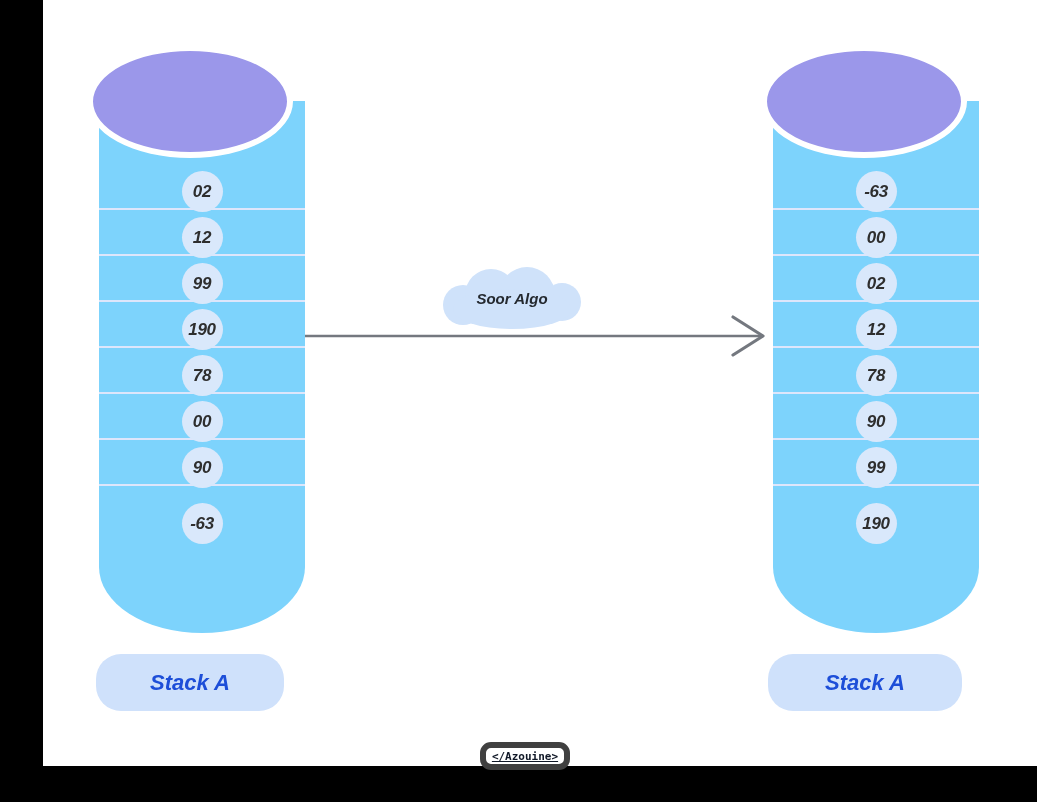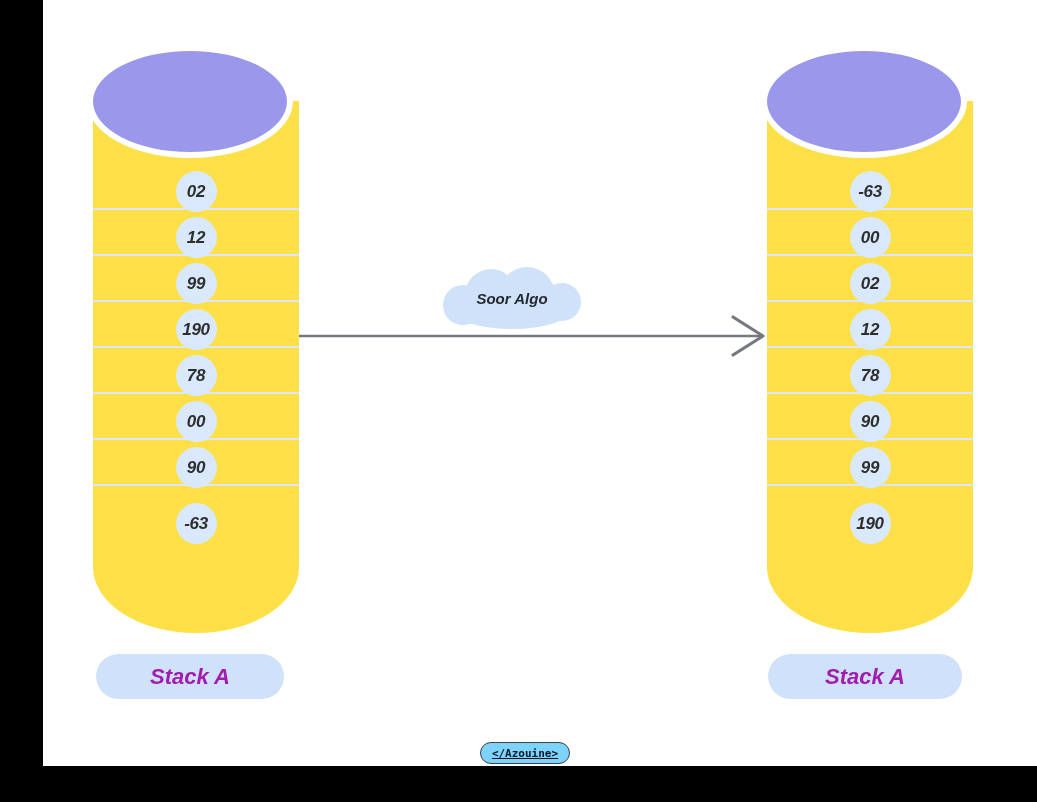--- a/index.html
+++ b/index.html
@@ -10,63 +10,63 @@
 
   
   .cylinder { position:absolute; top:45px; width:206px; height:588px; }
   .cyl-left  { left:87px; }
   .cyl-right { left:761px; }
   .cyl-top {
     position:absolute; left:0; top:0; width:206px; height:113px;
     background:#9b97ea; border:6px solid #ffffff; border-radius:50%; z-index:3;
   }
   .cyl-body {
-    position:absolute; left:6px; top:56px; width:206px; height:532px;
-    background:#fde047; z-index:1; overflow:hidden;
+    position:absolute; left:12px; top:56px; width:206px; height:532px;
+    background:#7dd3fc; z-index:1; overflow:hidden;
     border-radius:0 0 50% 50% / 0 0 66px 66px;
   }
   .cell { display:flex; justify-content:center; align-items:flex-end;
           border-bottom:2px solid #dde6fb; }
   .cell-first { height:109px; }
   .cell-mid   { height:46px; }
   .cell-last  { height:63px; border-bottom:none; }
   .chip {
     position:relative; z-index:2; width:41px; height:41px; border-radius:50%;
     background:#d9e8fb; display:flex; align-items:center; justify-content:center;
     font-style:italic; font-weight:bold; font-size:17px; color:#2e2e2e;
     margin-bottom:-4px; letter-spacing:-0.3px;
   }
   .cell-last .chip { margin-bottom:5px; }
 
   .stack-label {
-    position:absolute; height:45px; border-radius:25px; background:#cfe1fb;
+    position:absolute; height:57px; border-radius:25px; background:#cfe1fb;
     display:flex; align-items:center; justify-content:center;
-    font-style:italic; font-weight:bold; font-size:22px; color:#a21caf;
+    font-style:italic; font-weight:bold; font-size:22px; color:#1d4ed8;
   }
   .label-left  { left:96px;  top:654px; width:188px; }
   .label-right { left:768px; top:654px; width:194px; }
 
   
   .cloud { position:absolute; left:443px; top:267px; width:138px; height:62px; }
   .cloud .puff { position:absolute; background:#cfe2fa; border-radius:50%; }
   .puff1 { left:0;    top:18px; width:40px; height:40px; }
   .puff2 { left:22px; top:2px;  width:52px; height:52px; }
   .puff3 { left:56px; top:0;    width:56px; height:56px; }
   .puff4 { left:100px;top:16px; width:38px; height:38px; }
   .puff5 { left:10px; top:22px; width:118px;height:40px; border-radius:20px; }
   .cloud-text {
     position:absolute; inset:0; display:flex; align-items:center; justify-content:center;
     font-style:italic; font-weight:bold; font-size:15px; color:#24292f; z-index:2;
   }
   .arrow-svg { position:absolute; left:293px; top:310px; }
 
   
   .credit {
-    position:absolute; left:480px; top:742px; width:90px; height:22px;
-    background:#7dd3fc; border:1px solid #404040; border-radius:11px;
+    position:absolute; left:480px; top:742px; width:90px; height:28px;
+    background:#ffffff; border:6px solid #404040; border-radius:11px;
     display:flex; align-items:center; justify-content:center;
     font-family:"DejaVu Sans Mono", monospace; font-weight:bold; font-size:11px;
     color:#101827; text-decoration:underline; cursor:pointer;
   }
 </style>
 </head>
 <body>
 
 <div class="canvas">
   <div class="page"></div>

